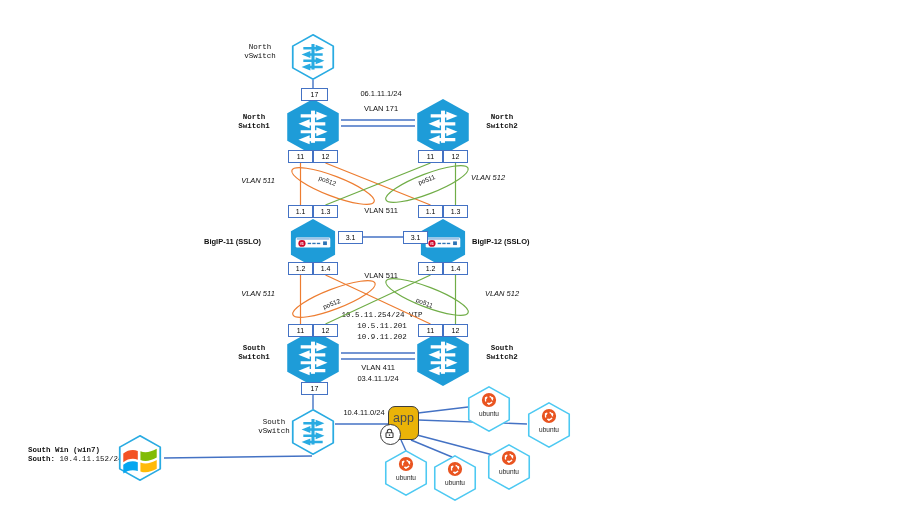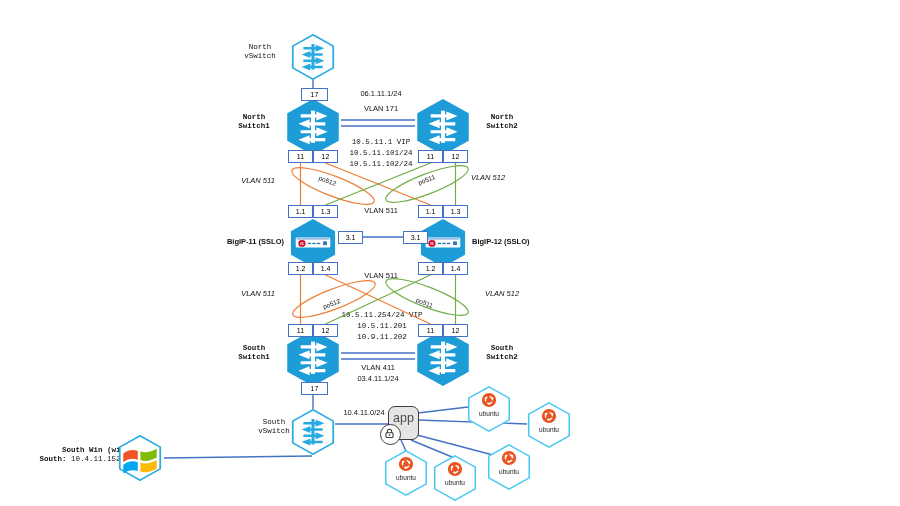--- a/index.html
+++ b/index.html
@@ -11,33 +11,33 @@
   .hx-light{fill:#fff;stroke:#29ABE2;stroke-width:4;}
   .hx-ubuntu{fill:#fff;stroke:#4DC9F2;stroke-width:3.6;}
   use.ic-white{fill:#fff;}
   use.ic-cyan{fill:#29ABE2;}
   .hex-svg{width:100%;height:100%;}
   
   .lbl{position:absolute;font-size:7.5px;line-height:9px;text-align:center;white-space:nowrap;}
   .lbl.multi{white-space:normal;font-family:Liberation Mono, monospace;}
   .bold{font-weight:bold;}
   .ital{font-style:italic;}
-  .right{text-align:right;}
+  .right{text-align:left;}
   .left{text-align:left;}
   .vip{line-height:11px;}
   .po{position:absolute;font-size:6.5px;width:36px;height:10px;text-align:center;}
   
   .port{position:absolute;box-sizing:border-box;width:25px;height:13px;background:#fff;
     border:1px solid #4472C4;font-size:7px;line-height:11px;text-align:center;color:#000;z-index:3;}
   
   .node{position:absolute;z-index:2;}
   .ub-logo{position:absolute;left:50%;top:6px;margin-left:-8px;width:16px;height:16px;}
   .ub-label{position:absolute;left:0;right:0;top:24px;text-align:center;font-size:6.5px;color:#222;}
   
-  .app-box{position:absolute;box-sizing:border-box;background:#e5e5e5;border:1.8px solid #3d3d3d;
+  .app-box{position:absolute;box-sizing:border-box;background:#eab308;border:1.8px solid #3d3d3d;
     border-radius:7px;z-index:2;}
   .app-label{position:absolute;left:0;right:0;top:4px;text-align:center;font-size:12.5px;color:#4d4d4d;}
   .lock-badge{position:absolute;left:-9px;bottom:-6px;width:21px;height:21px;background:#fff;
     border:1.6px solid #3d3d3d;border-radius:50%;box-sizing:border-box;}
   .lock-badge svg{width:13px;height:13px;margin:2px 0 0 2px;}
   #wires{position:absolute;left:0;top:0;z-index:1;}
 </style>
 </head>
 <body>
 
@@ -266,25 +266,20 @@
   <div class="lbl" style="left:341px;top:89px;width:80px">06.1.11.1/24</div>
   <div class="lbl" style="left:341px;top:104px;width:80px">VLAN 171</div>
   <div class="lbl multi bold" style="left:228px;top:113px;width:52px">
     <div>North</div>
     <div>Switch1</div>
   </div>
   <div class="lbl multi bold" style="left:476px;top:113px;width:52px">
     <div>North</div>
     <div>Switch2</div>
   </div>
-  <div class="lbl multi vip" style="left:341px;top:137px;width:80px">
-    <div>10.5.11.1 VIP</div>
-    <div>10.5.11.101/24</div>
-    <div>10.5.11.102/24</div>
-  </div>
   <div class="lbl ital" style="left:234px;top:176px;width:48px">VLAN 511</div>
   <div class="lbl ital" style="left:464px;top:173px;width:48px">VLAN 512</div>
   <div class="po" style="left:309px;top:177px;transform:rotate(21deg)">po512</div>
   <div class="po" style="left:409px;top:176px;transform:rotate(-21deg)">po511</div>
   <div class="lbl" style="left:341px;top:206px;width:80px">VLAN 511</div>
   <div class="lbl bold right" style="left:204px;top:237px;width:80px">BigIP-11 (SSLO)</div>
   <div class="lbl bold left" style="left:472px;top:237px;width:80px">BigIP-12 (SSLO)</div>
   <div class="lbl" style="left:341px;top:271px;width:80px">VLAN 511</div>
   <div class="lbl ital" style="left:234px;top:289px;width:48px">VLAN 511</div>
   <div class="lbl ital" style="left:478px;top:289px;width:48px">VLAN 512</div>

